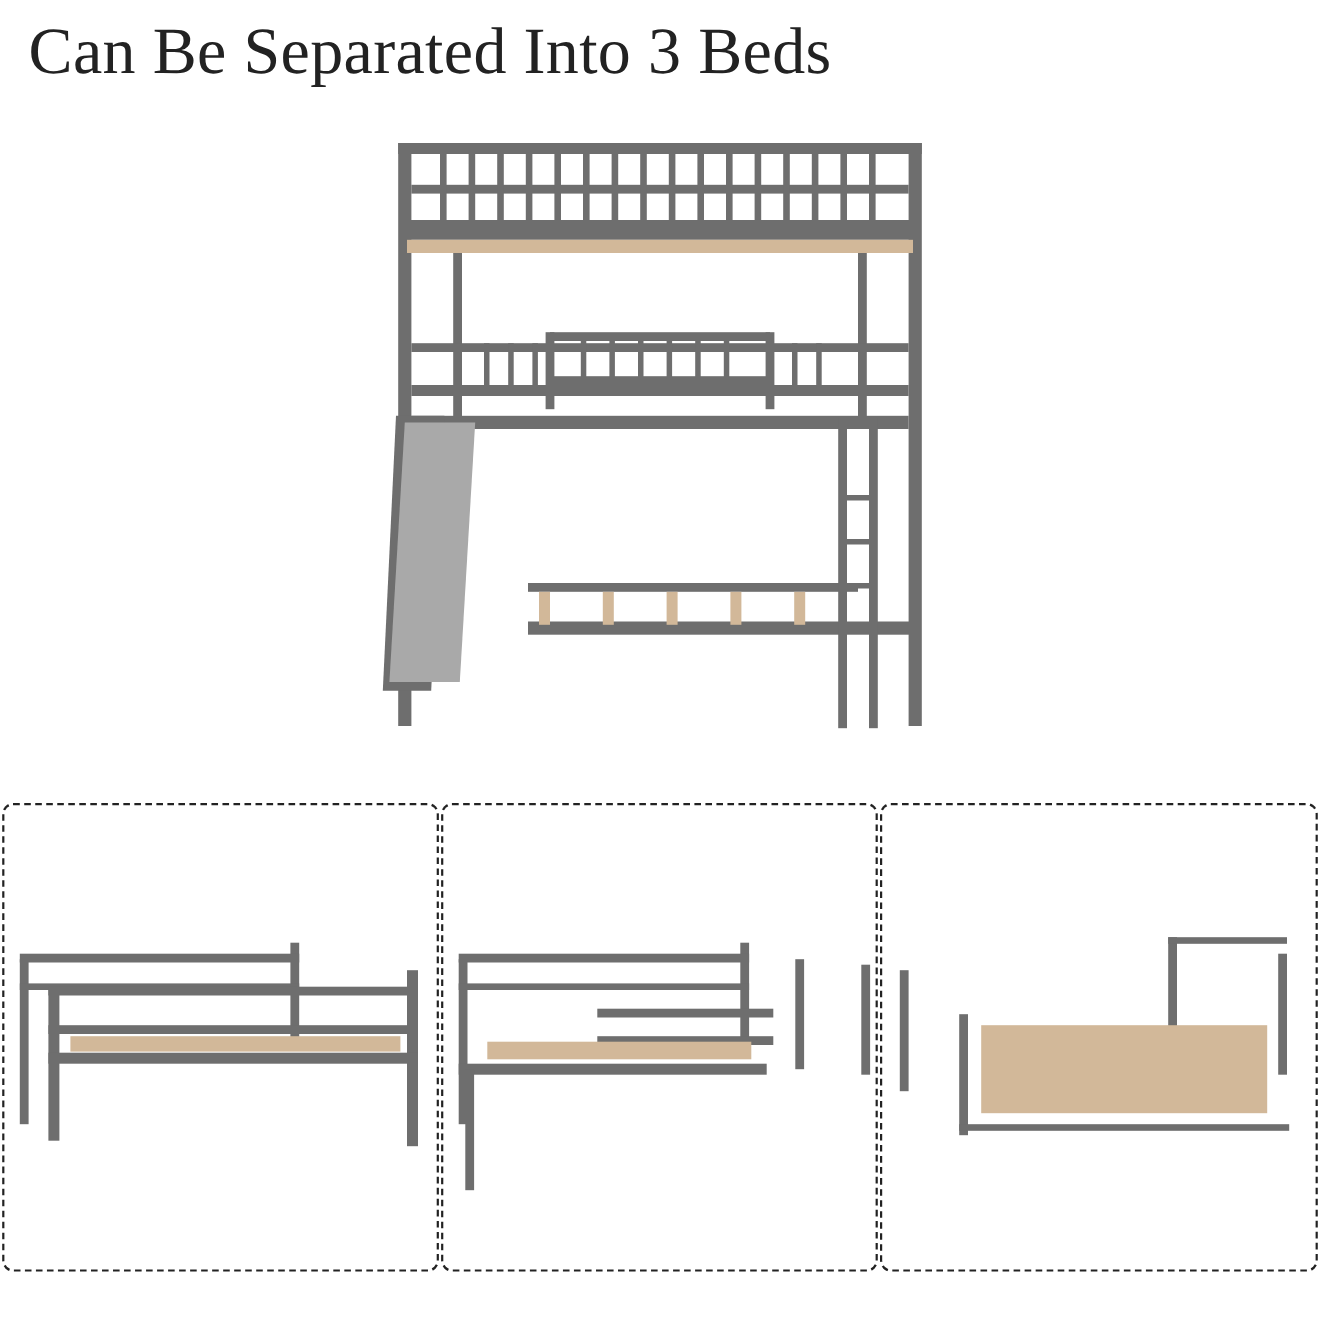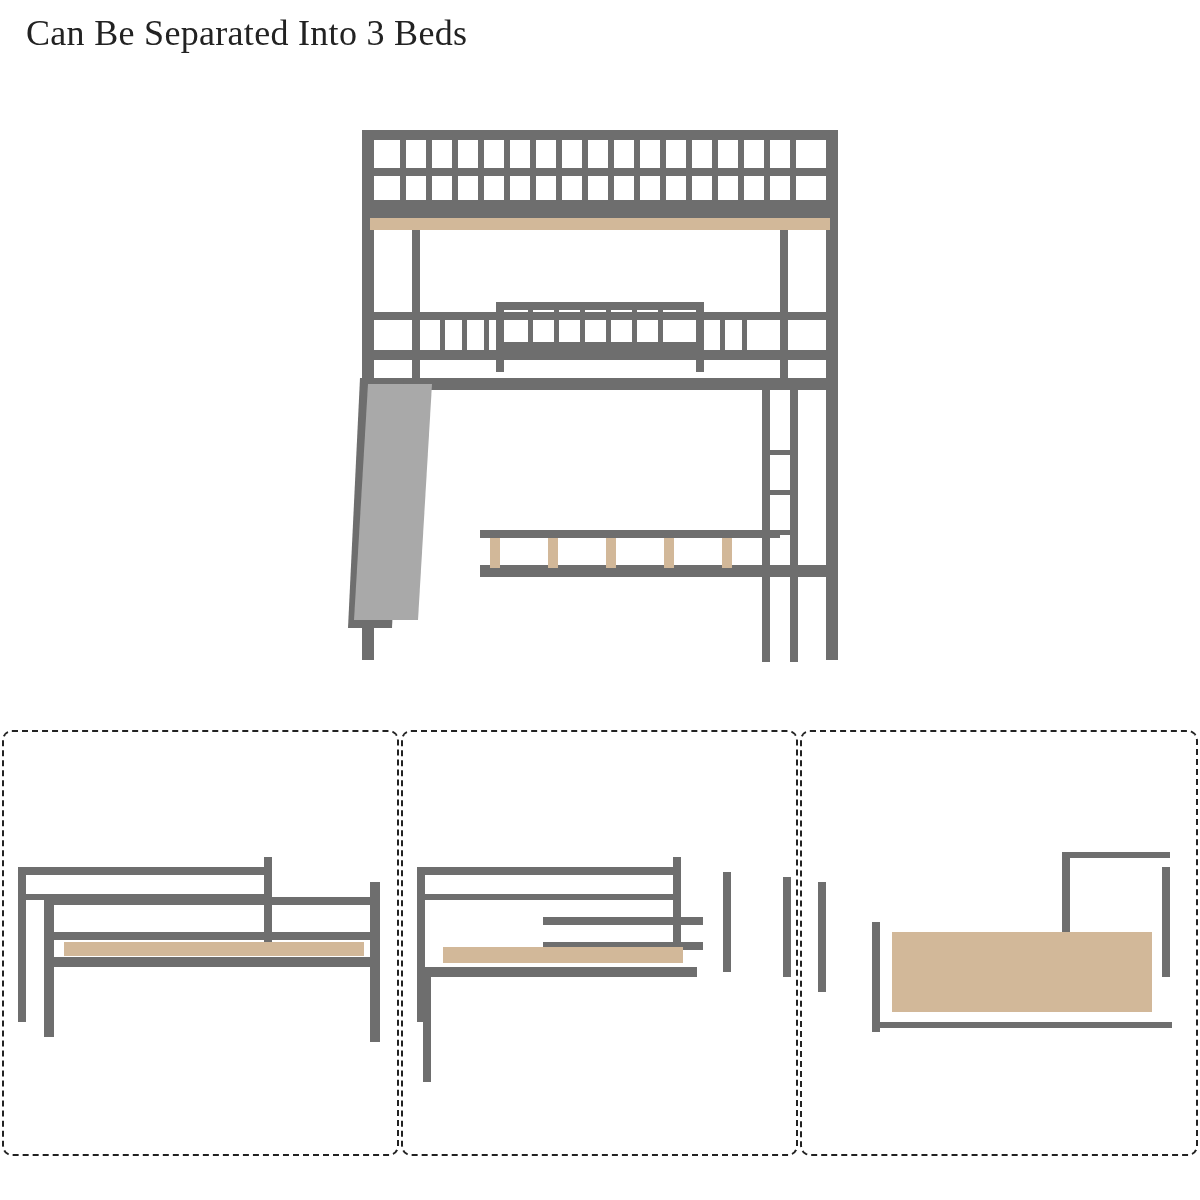--- a/index.html
+++ b/index.html
@@ -1,17 +1,17 @@
 <!DOCTYPE html>
 <html><head>
 <meta charset="utf-8">
 <style>
   html,body{margin:0;padding:0;background:#fff;}
   body{width:1200px;height:1200px;position:relative;overflow:hidden;font-family:"Liberation Serif","DejaVu Serif",serif;}
-  .title{position:absolute;left:26px;top:12px;font-size:36px;color:#222;letter-spacing:0.3px;}
+  .title{position:absolute;left:26px;top:12px;font-size:60px;color:#222;letter-spacing:0.3px;}
   .hero{position:absolute;left:340px;top:120px;width:530px;height:545px;}
   .panel{position:absolute;top:730px;height:426px;border:2px dashed #222;border-radius:10px;box-sizing:border-box;}
   .p1{left:2px;width:397px;}
   .p2{left:401px;width:397px;}
   .p3{left:800px;width:398px;}
   svg{display:block;}
 </style>
 </head>
 <body>
 

